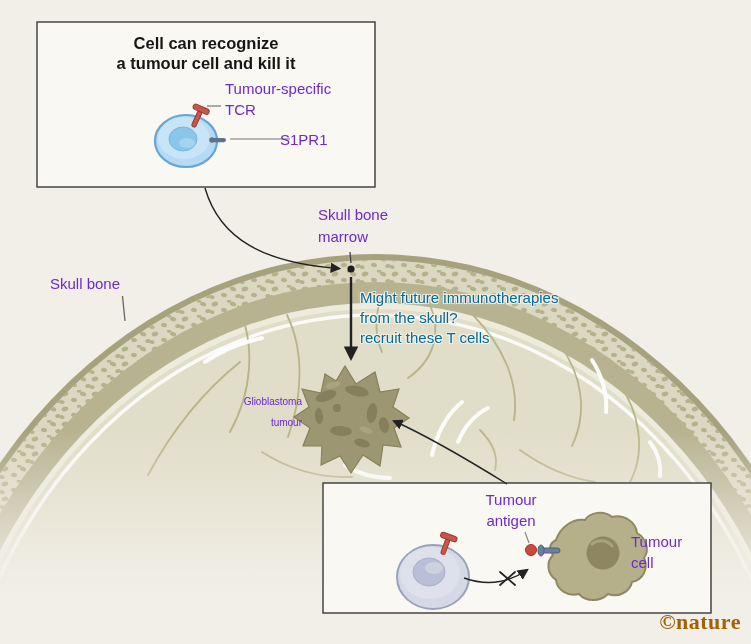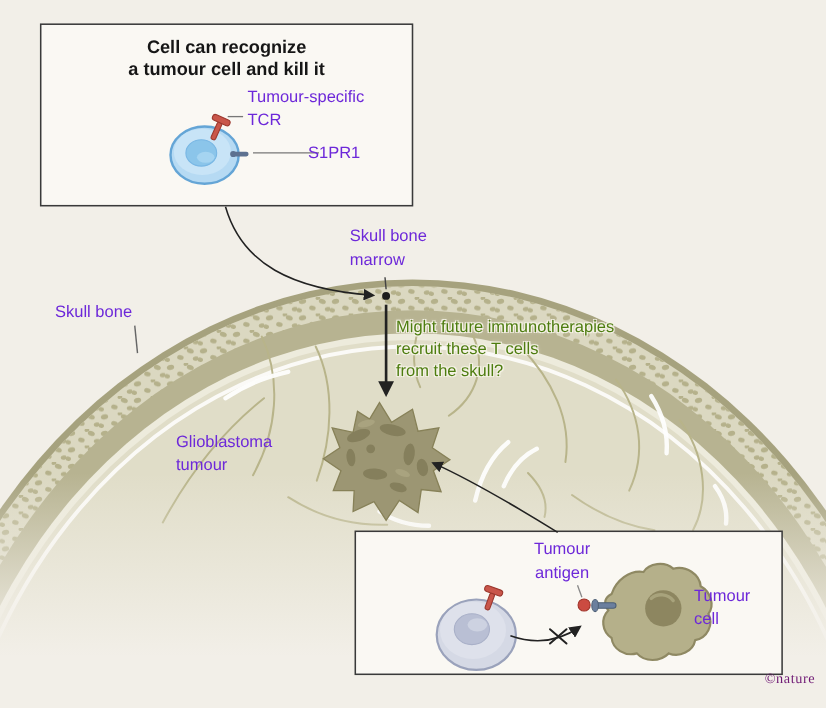--- a/index.html
+++ b/index.html
@@ -10,30 +10,30 @@
   .fade{position:absolute;left:0;top:430px;width:751px;height:214px;
         background:linear-gradient(to bottom, rgba(242,239,232,0) 0%, #f2efe8 78%, #f2efe8 100%);}
   .label{position:absolute;font-size:15px;line-height:20px;white-space:nowrap;color:#6d28d9;}
   .panel-title{position:absolute;left:37px;top:33px;width:338px;text-align:center;
                font-weight:700;font-size:16.5px;line-height:20px;color:#161616;}
   .lbl-tcr{left:225px;top:78px;line-height:21px;}
   .lbl-effector{left:58px;top:108px;line-height:20px;}
   .lbl-s1pr1{left:280px;top:130px;}
   .lbl-skullbone{left:50px;top:274px;}
   .lbl-marrow{left:318px;top:204px;line-height:21.5px;}
-  .lbl-question{left:360px;top:288px;line-height:20px;color:#4d7c0f;
+  .lbl-question{left:360px;top:288px;line-height:20px;color:#0369a1;
     text-shadow:-1px -1px 0 rgba(244,242,230,.95),1px -1px 0 rgba(244,242,230,.95),
                 -1px 1px 0 rgba(244,242,230,.95),1px 1px 0 rgba(244,242,230,.95),
                 0 0 4px rgba(244,242,230,.9);}
-  .lbl-glio{left:160px;top:392px;width:142px;line-height:20.5px;font-size:15px;}
+  .lbl-glio{left:160px;top:392px;width:142px;text-align:right;line-height:20.5px;font-size:10px;}
   .lbl-exhausted{left:340px;top:520px;line-height:21px;}
   .lbl-antigen{left:462px;top:490px;width:98px;text-align:center;line-height:20.5px;}
   .lbl-tumourcell{left:631px;top:531px;line-height:21px;}
   .watermark{position:absolute;right:10px;top:609px;font-family:"Liberation Serif",serif;
-             font-weight:400;font-size:13px;color:#701a75;letter-spacing:.5px;}
+             font-weight:700;font-size:22px;color:#a16207;letter-spacing:.5px;}
 </style>
 </head>
 <body>
 
 <div id="stage">
 
   <svg width="751" height="644" viewBox="0 0 751 644">
     <defs>
       <pattern id="marrowDots" width="30" height="15" patternUnits="userSpaceOnUse">
         <ellipse cx="5" cy="4" rx="3.4" ry="2.3" fill="#b5b18b" transform="rotate(-15 5 4)"></ellipse>
@@ -194,22 +194,22 @@
 
   <div class="label lbl-skullbone">Skull bone</div>
 
   <div class="label lbl-marrow">
     <div>Skull bone</div>
     <div>marrow</div>
   </div>
 
   <div class="label lbl-question">
     <div>Might future immunotherapies</div>
+    <div>from the skull?</div>
     <div>recruit these T cells</div>
-    <div>from the skull?</div>
   </div>
 
   <div class="label lbl-glio">
     <div>Glioblastoma</div>
     <div>tumour</div>
   </div>
 
 
   <div class="label lbl-antigen">
     <div>Tumour</div>

